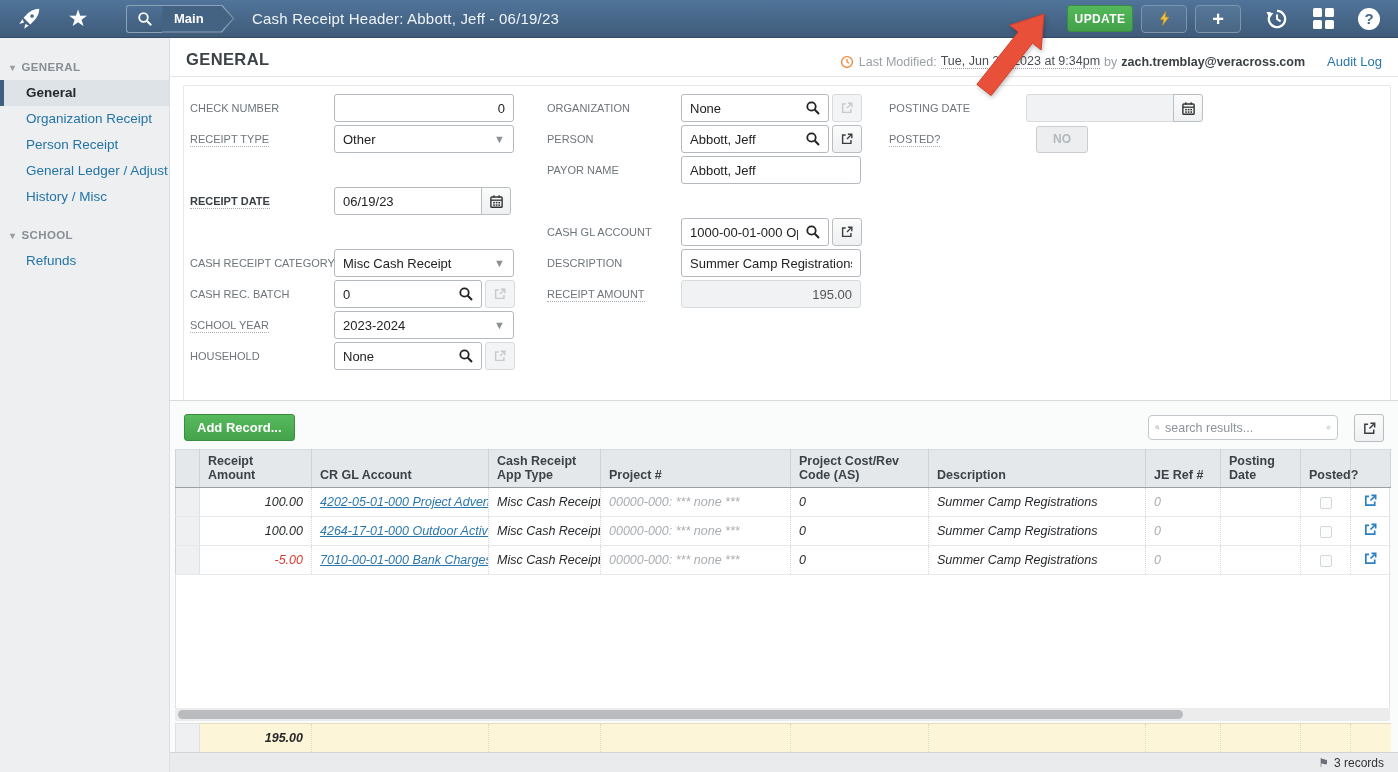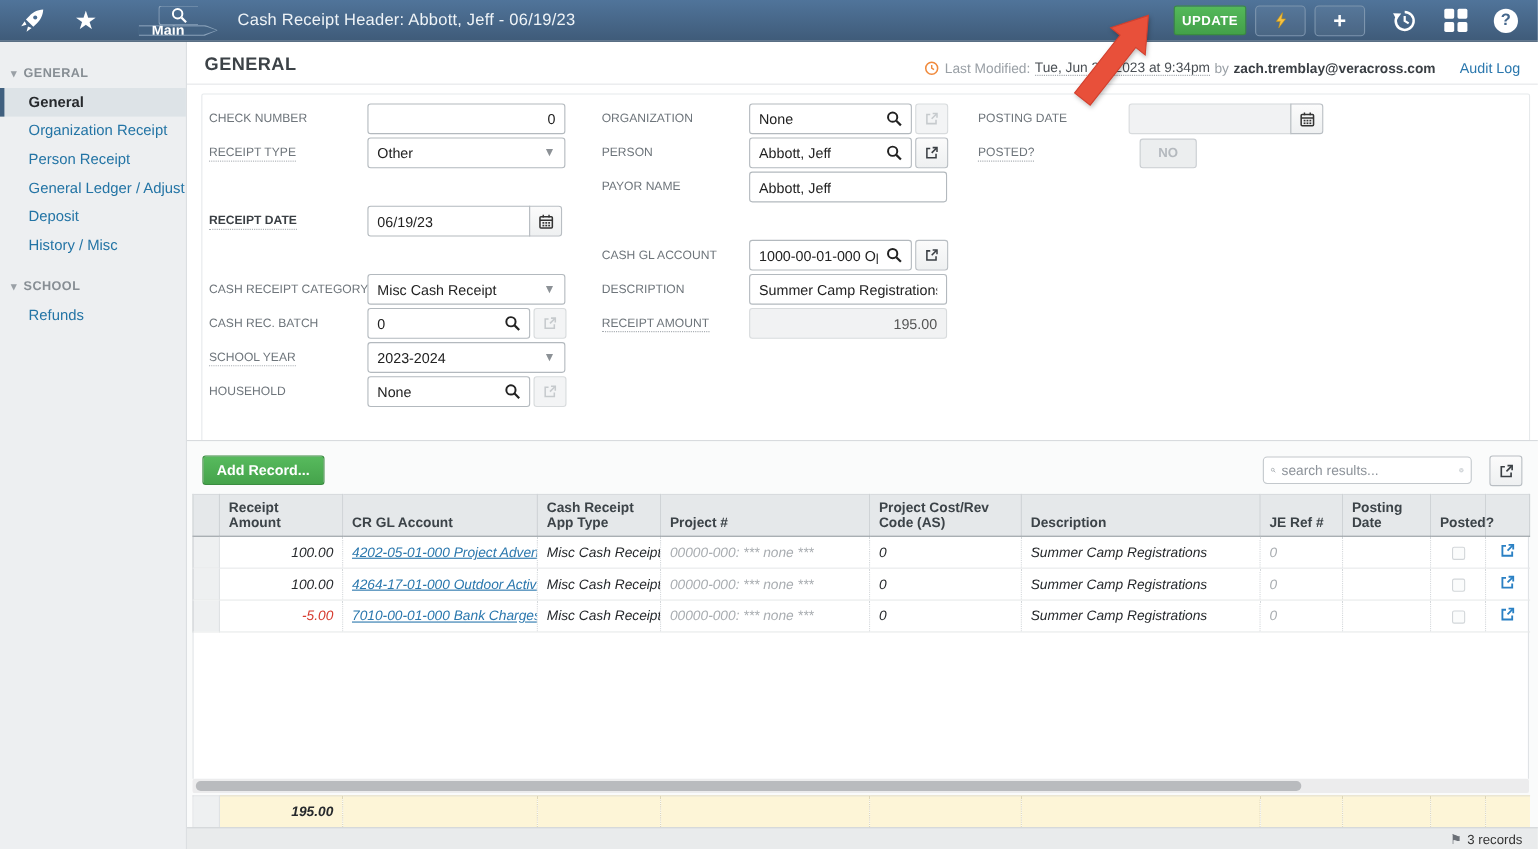--- a/index.html
+++ b/index.html
@@ -6,21 +6,21 @@
   html,body { width:1398px; height:772px; overflow:hidden; background:#fff;
               font-family:"Liberation Sans", sans-serif; }
 
   
   #topbar { position:absolute; left:0; top:0; width:1398px; height:38px;
             background:linear-gradient(#50749a,#3f5b79); border-bottom:1px solid #324c66;
             display:flex; align-items:center; z-index:5; }
   .tb-icon { color:#fff; display:flex; align-items:center; justify-content:center; cursor:pointer; }
   #rocket { width:34px; height:28px; margin-left:12px; }
   #star { font-size:23px; width:40px; margin-left:12px; }
-  #crumbgroup { display:flex; align-items:center; margin-left:28px; height:28px;flex-direction:column; }
+  #crumbgroup { display:flex; align-items:center; margin-left:28px; height:28px; }
   #searchbtn { width:36px; height:28px; border:1px solid #8aa2ba; border-right:none;
                border-radius:3px 0 0 3px; display:flex; align-items:center; justify-content:center; }
   .crumb-outer { position:relative; height:28px; width:72px;
                  background:#8aa2ba; clip-path:polygon(0 0, calc(100% - 12px) 0, 100% 50%, calc(100% - 12px) 100%, 0 100%); }
   .crumb-inner { position:absolute; left:0; top:1px; bottom:1px; right:1px; background:#446383;
                  clip-path:polygon(0 0, calc(100% - 12px) 0, 100% 50%, calc(100% - 12px) 100%, 0 100%);
                  color:#fff; font-size:13px; font-weight:bold; display:flex; align-items:center; padding-left:12px; }
   #tb-title { color:#eef3f7; font-size:15px; margin-left:18px; letter-spacing:.2px; }
   #tb-right { margin-left:auto; display:flex; align-items:center; }
   #update-btn { width:66px; height:27px; background:linear-gradient(#54b95a,#43a049); border:1px solid #3a8c40;
@@ -190,21 +190,20 @@
 </div>
 
 <div id="sidebar">
   <div class="side-header">
     <span class="tri">▾</span><span>GENERAL</span>
   </div>
   <div class="side-item active">General</div>
   <div class="side-item">Organization Receipt</div>
   <div class="side-item">Person Receipt</div>
   <div class="side-item">General Ledger / Adjust</div>
-  <div class="side-item">Deposit</div>
   <div class="side-item">History / Misc</div>
   <div class="side-gap"></div>
   <div class="side-header">
     <span class="tri">▾</span><span>SCHOOL</span>
   </div>
   <div class="side-item">Refunds</div>
 </div>
 
 <div id="page-title">GENERAL</div>
 <div id="lastmod">

